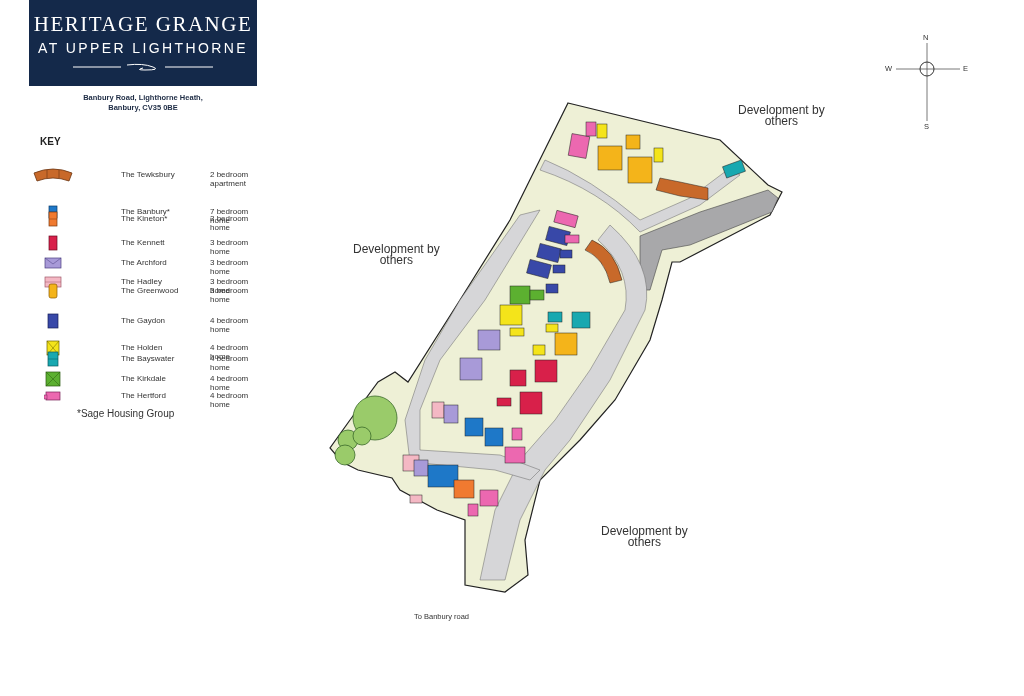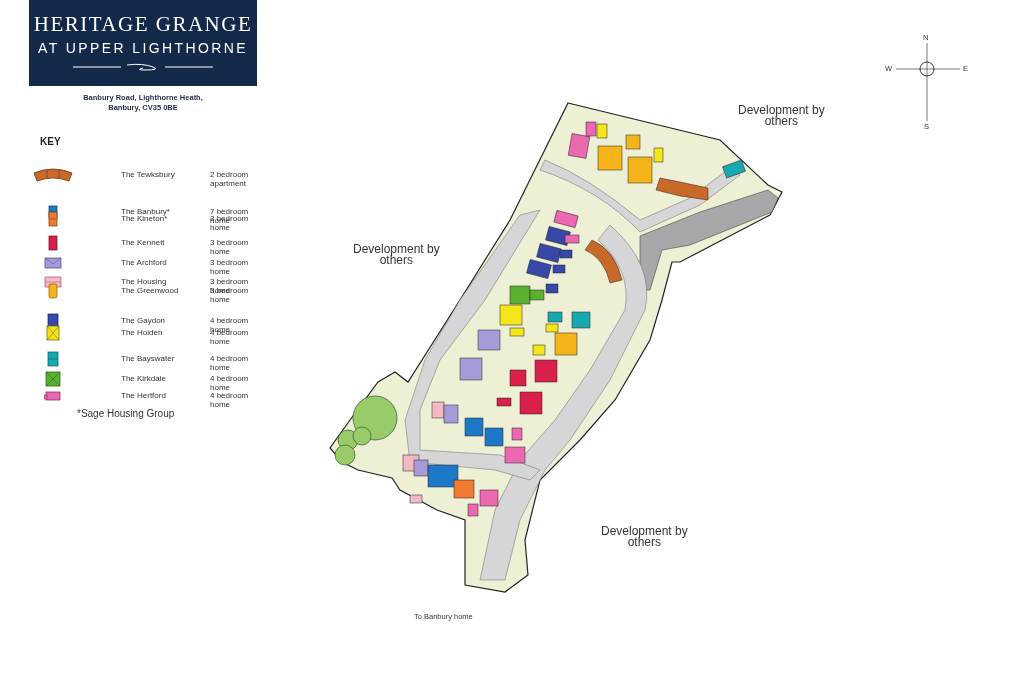--- a/index.html
+++ b/index.html
@@ -91,42 +91,42 @@
   <span class="nm">The Archford</span>
   <span class="ds">3 bedroom home</span>
 </div>
 <div class="key-row" style="top:274px">
   <span class="ic">
       <svg width="18" height="12">
         <rect x="1" y="1" width="16" height="10" fill="#f4b8c4" stroke="#a05a6a" stroke-width="0.7"></rect>
         <line x1="1" y1="6" x2="17" y2="6" stroke="#a05a6a" stroke-width="0.5"></line>
       </svg>
     </span>
-  <span class="nm">The Housing</span>
+  <span class="nm">The Hadley</span>
   <span class="ds">3 bedroom home</span>
 </div>
 <div class="key-row" style="top:283px">
   <span class="ic">
       <svg width="10" height="16">
         <rect x="1" y="1" width="8" height="14" rx="2" fill="#f4b41a" stroke="#8a5a00" stroke-width="0.7"></rect>
       </svg>
     </span>
   <span class="nm">The Greenwood</span>
   <span class="ds">3 bedroom home</span>
 </div>
 <div class="key-row" style="top:313px">
   <span class="ic">
       <svg width="12" height="16">
         <rect x="1" y="1" width="10" height="14" fill="#3848a8" stroke="#141e58" stroke-width="0.7"></rect>
       </svg>
     </span>
   <span class="nm">The Gaydon</span>
   <span class="ds">4 bedroom home</span>
 </div>
-<div class="key-row" style="top:325px">
+<div class="key-row" style="top:340px">
   <span class="ic">
       <svg width="14" height="16">
         <rect x="1" y="1" width="12" height="14" fill="#f4e41a" stroke="#6a6000" stroke-width="0.7"></rect>
         <path d="M1 1 L13 15 M13 1 L1 15" stroke="#6a6000" stroke-width="0.5"></path>
       </svg>
     </span>
   <span class="nm">The Holden</span>
   <span class="ds">4 bedroom home</span>
 </div>
 <div class="key-row" style="top:351px">
@@ -248,13 +248,13 @@
 </div>
 <div class="label" style="left:353px;top:244px">
   <div>Development by</div>
   <div>others</div>
 </div>
 <div class="label" style="left:601px;top:526px">
   <div>Development by</div>
   <div>others</div>
 </div>
 
-<div class="road-label">To Banbury home</div>
+<div class="road-label">To Banbury road</div>
 
 </body></html>

